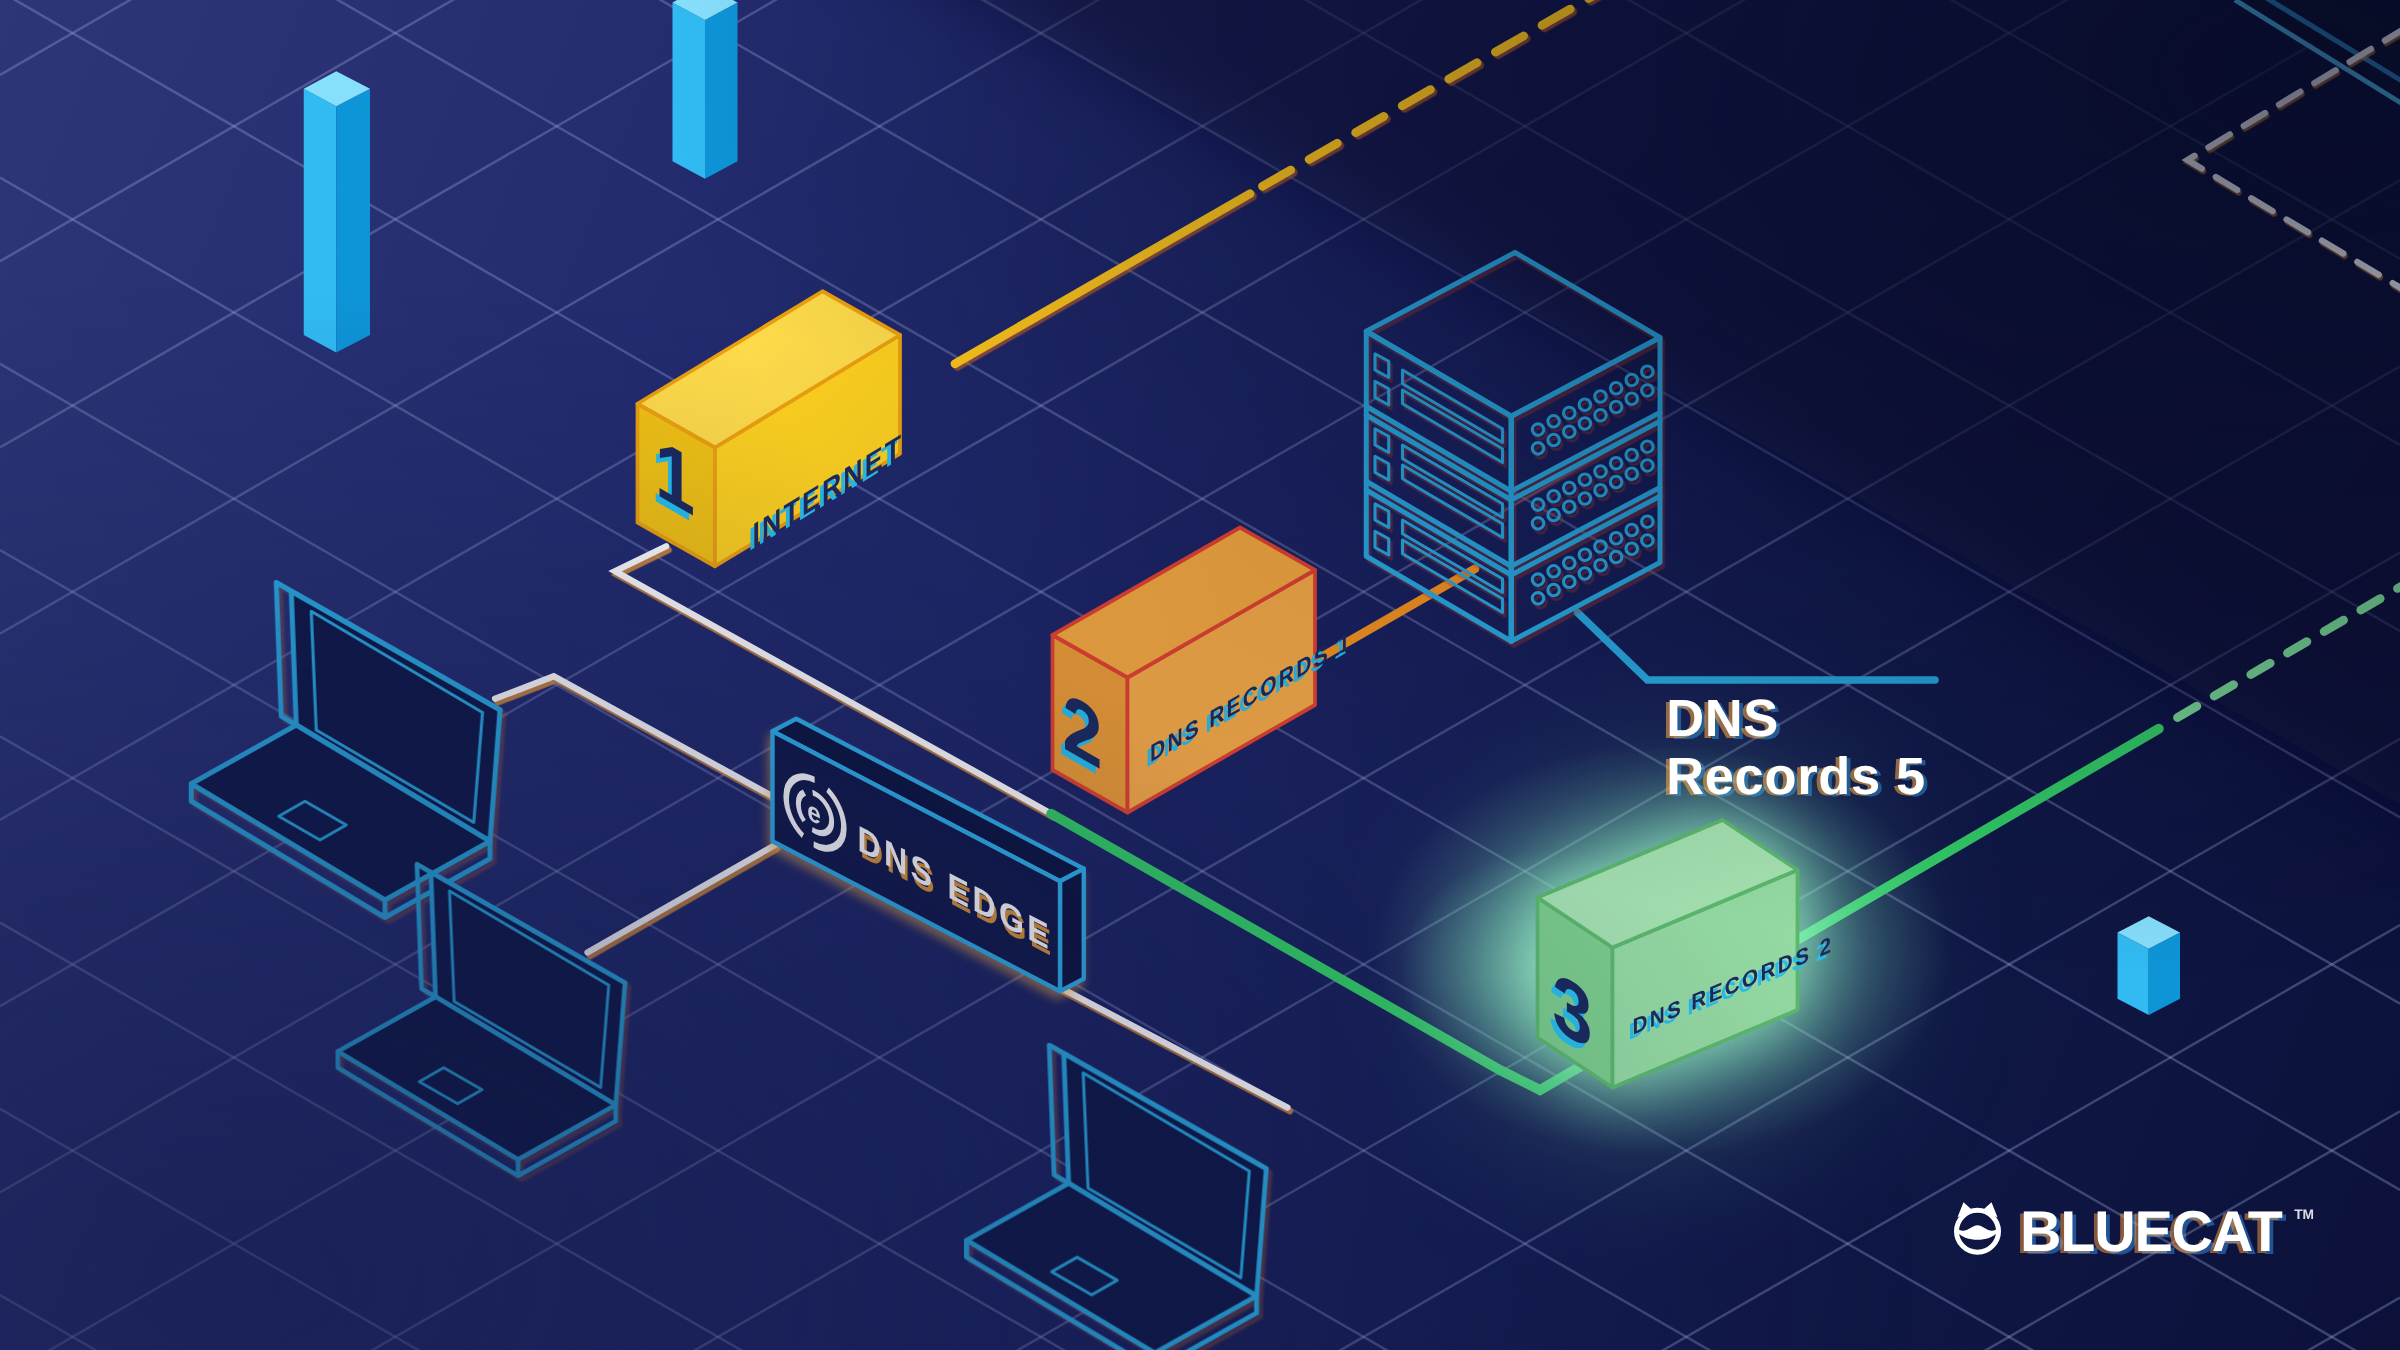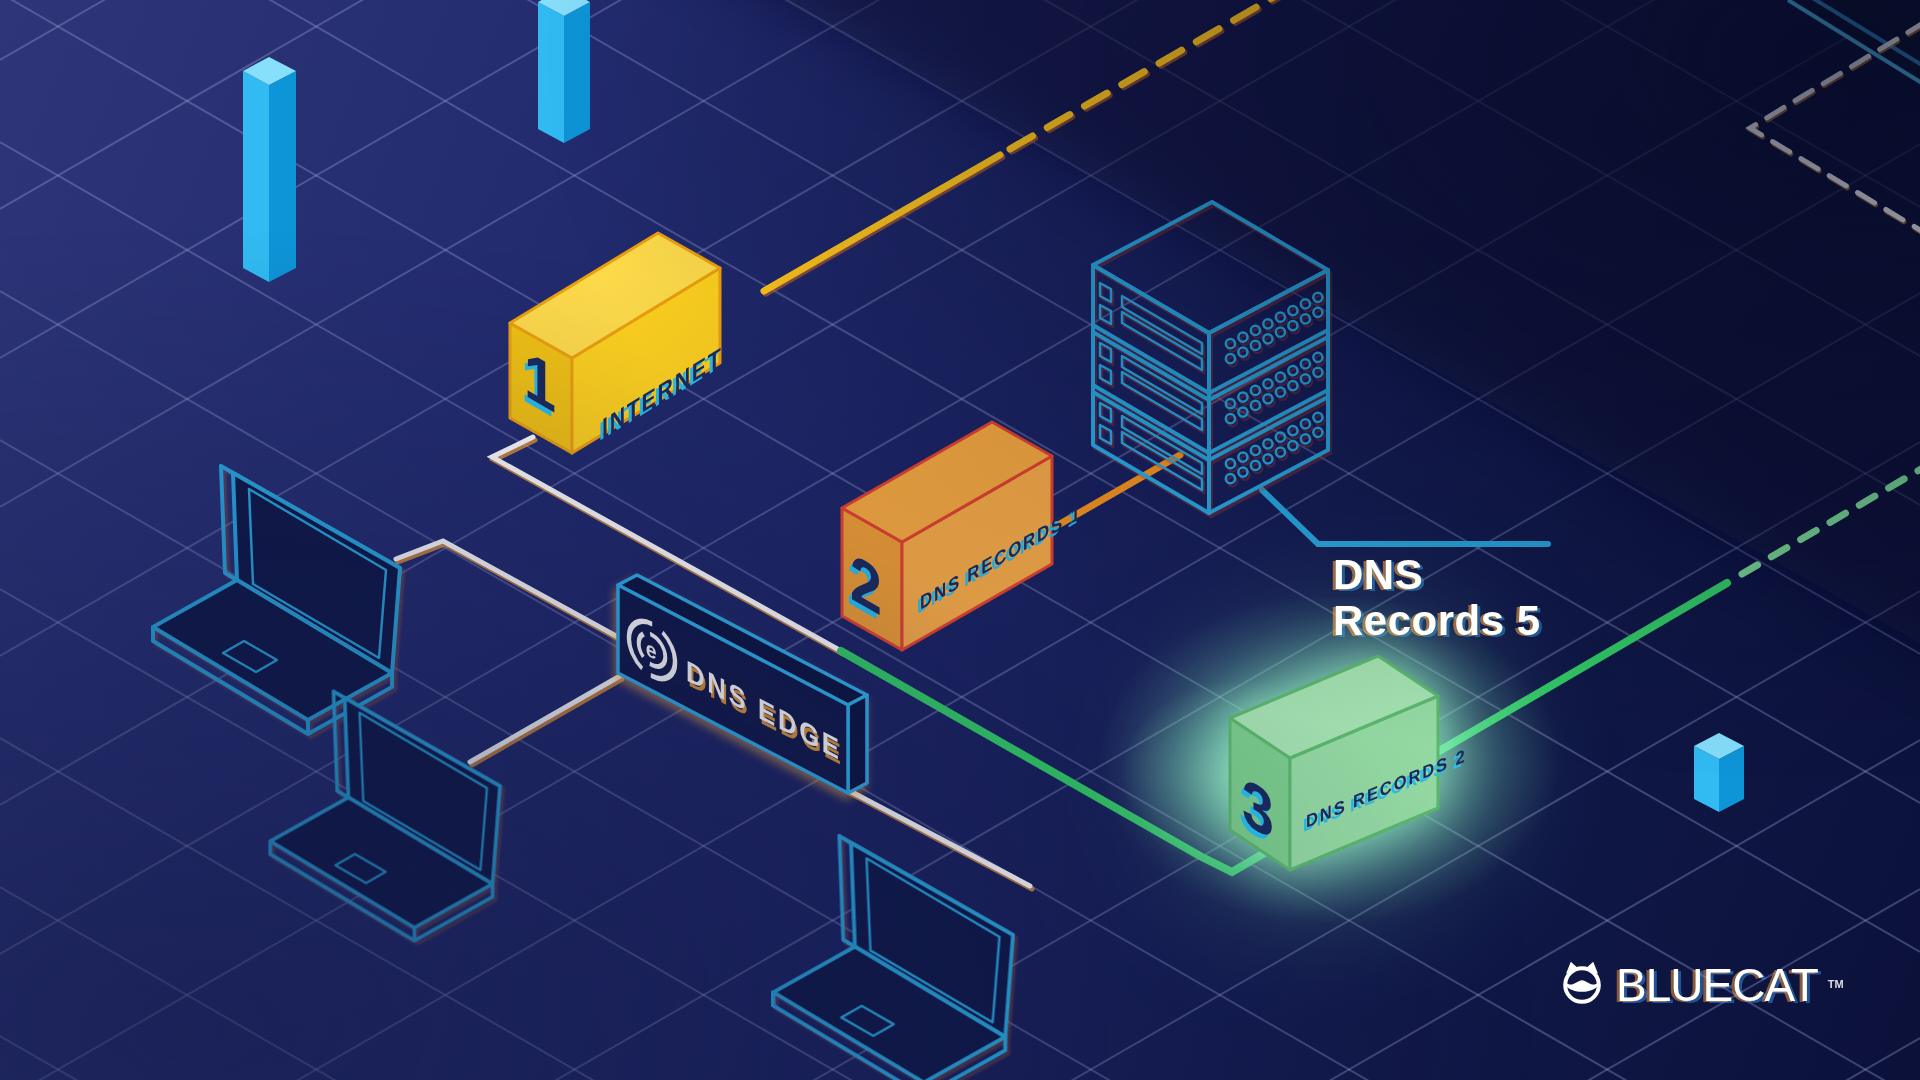--- a/index.html
+++ b/index.html
@@ -39,23 +39,23 @@
   .edgetext-sh{fill:#ffaa33;opacity:.85;font-weight:700;font-size:29px;letter-spacing:3px;font-family:"Liberation Sans",sans-serif;}
   .edgeglow{filter:drop-shadow(-2px 5px 4px rgba(255,180,70,.5));}
   .greenglow{filter:drop-shadow(0 0 28px rgba(160,250,205,.85)) drop-shadow(0 0 70px rgba(130,240,190,.55));}
   .lapglow{filter:drop-shadow(3px 3px 1px rgba(220,110,40,.3));}
   .srvglow{filter:drop-shadow(2px 3px 0 rgba(190,60,40,.35));}
   
   .callout-label{position:absolute;left:1333px;top:552px;z-index:5;color:#fff;
       font-weight:700;font-size:42px;line-height:46px;letter-spacing:.5px;
       text-shadow:-3px 1px 0 rgba(255,170,60,.55), 3px 2px 0 rgba(60,180,255,.4);}
   .brand{position:absolute;left:1558px;top:958px;z-index:5;display:flex;align-items:center;gap:10px;color:#fff;}
-  .brand-word{font-weight:400;font-size:46px;letter-spacing:-1px;
+  .brand-word{font-weight:700;font-size:46px;letter-spacing:-1px;
       text-shadow:-3px 1px 0 rgba(255,160,60,.5), 3px 2px 0 rgba(60,160,255,.45);}
-  .brand-tm{font-size:11px;font-weight:700;align-self:flex-start;margin-top:20px;opacity:.85;}
+  .brand-tm{font-size:11px;font-weight:700;align-self:flex-start;margin-top:8px;opacity:.85;}
 </style>
 </head>
 <body>
 
 <div class="stage">
 <svg class="scene" width="1920" height="1080" viewBox="0 0 1920 1080">
   <defs>
     <radialGradient id="glowGrad" cx="50%" cy="50%" r="50%">
       <stop offset="0%" stop-color="rgba(170,250,210,0.6)"></stop>
       <stop offset="55%" stop-color="rgba(140,240,195,0.28)"></stop>

